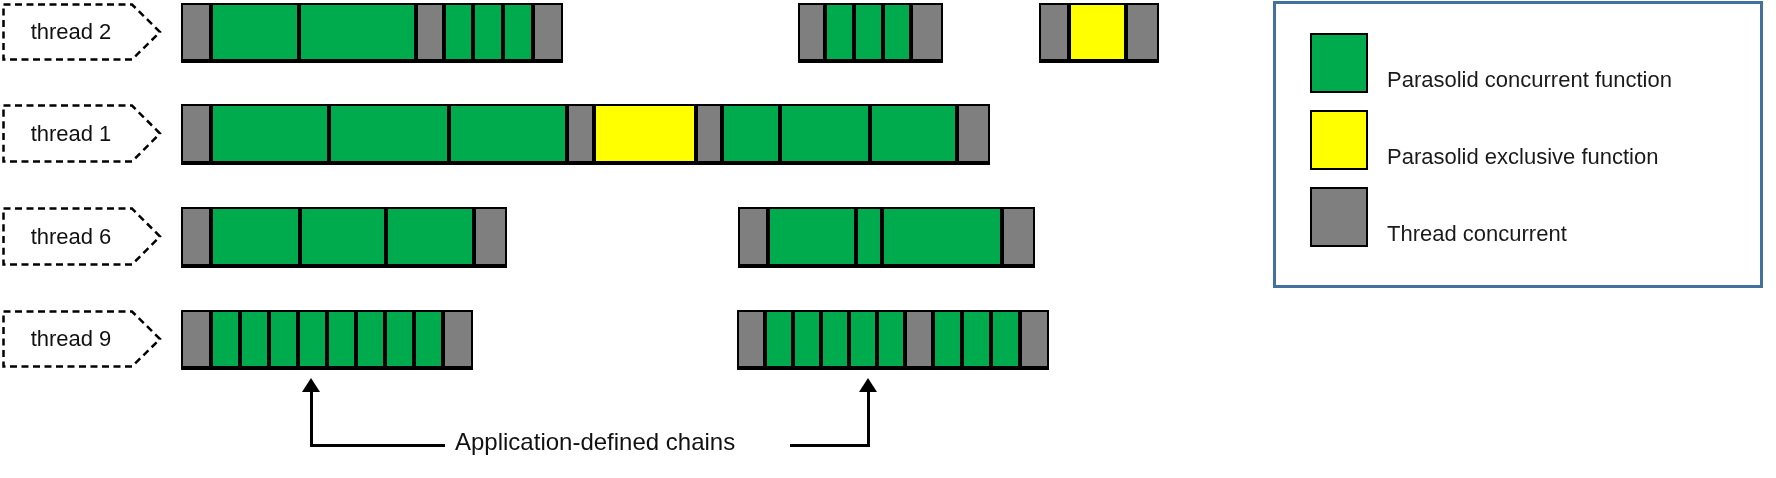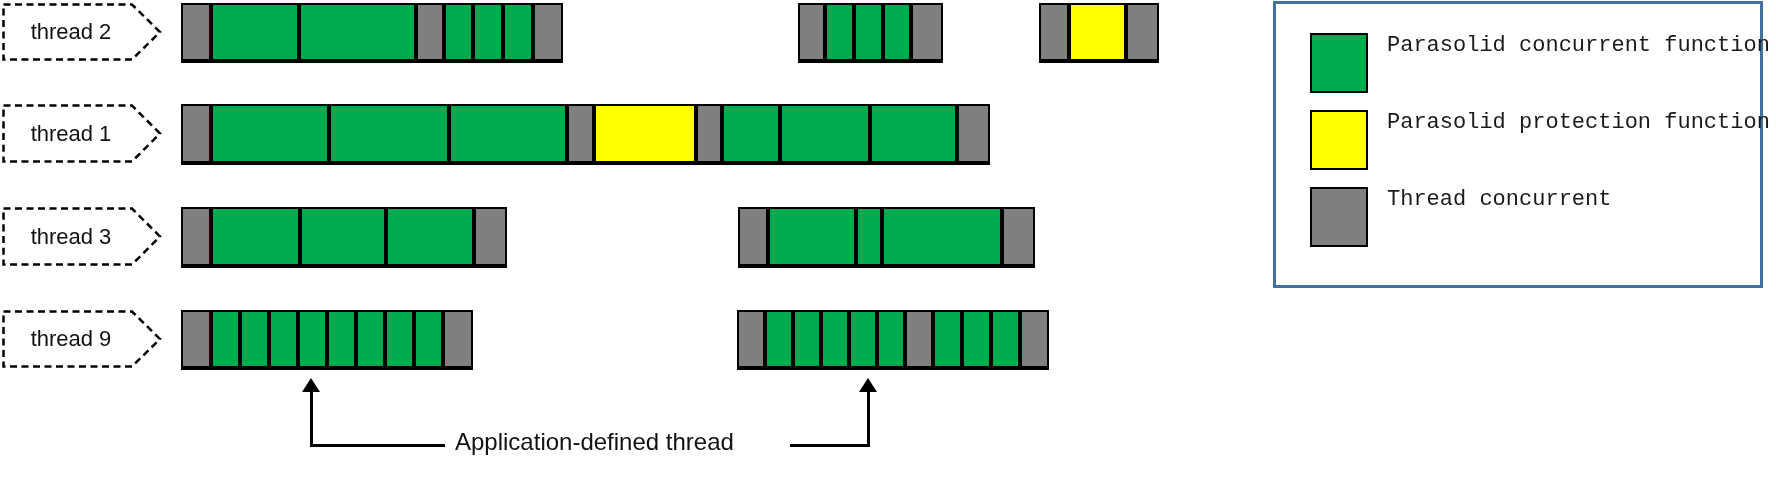--- a/index.html
+++ b/index.html
@@ -31,21 +31,21 @@
   .seg-exclusive{background:var(--exclusive);}
   .seg-protection{background:var(--protection);}
 
   
   .legend{
     position:absolute;left:1273px;top:1px;width:490px;height:287px;
     box-sizing:border-box;border:3px solid var(--legend-border);background:#ffffff;
     display:flex;flex-direction:column;justify-content:flex-start;
     padding:29px 0 0 34px;
   }
-  .legend-item{display:flex;align-items:flex-start;height:60px;margin-bottom:17px;flex:0 0 auto;font-family:Liberation Mono, monospace;}
+  .legend-item{display:flex;align-items:flex-end;height:60px;margin-bottom:17px;flex:0 0 auto;}
   .legend-swatch{
     box-sizing:border-box;width:58px;height:60px;border:2px solid var(--block-border);
     flex:0 0 auto;
   }
   .legend-label{margin-left:19px;font-size:22px;white-space:nowrap;}
 
   
   .ann-line{position:absolute;background:#000;}
   .ann-arrowhead{
     position:absolute;width:0;height:0;
@@ -112,21 +112,21 @@
           <div class="segment seg-concurrent" style="width: 90px;"></div>
           <div class="segment seg-concurrent" style="width: 87px;"></div>
           <div class="segment seg-protection" style="width: 33px;"></div>
         </div>
       </div>
       <div class="thread-row" style="top: 207px; height: 59px;">
         <div class="thread-label">
           <svg width="160" height="59" viewBox="0 0 160 58" preserveAspectRatio="none">
             <polygon points="1.5,1.5 130,1.5 158,29 130,56.5 1.5,56.5" fill="#ffffff" stroke="#000000" stroke-width="2.5" stroke-dasharray="7 4.5"></polygon>
           </svg>
-          <span class="thread-label-text">thread 3</span>
+          <span class="thread-label-text">thread 6</span>
         </div>
         <div class="chain-group" style="left: 181px;">
           <div class="segment seg-protection" style="width: 30px;"></div>
           <div class="segment seg-concurrent" style="width: 89px;"></div>
           <div class="segment seg-concurrent" style="width: 86px;"></div>
           <div class="segment seg-concurrent" style="width: 88px;"></div>
           <div class="segment seg-protection" style="width: 33px;"></div>
         </div>
         <div class="chain-group" style="left: 738px;">
           <div class="segment seg-protection" style="width: 30px;"></div>
@@ -171,35 +171,35 @@
       </div>
     </div>
 
   <div class="legend">
     <div class="legend-item">
       <span class="legend-swatch seg-concurrent"></span>
       <span class="legend-label">Parasolid concurrent function</span>
     </div>
     <div class="legend-item">
       <span class="legend-swatch seg-exclusive"></span>
-      <span class="legend-label">Parasolid protection function</span>
+      <span class="legend-label">Parasolid exclusive function</span>
     </div>
     <div class="legend-item">
       <span class="legend-swatch seg-protection"></span>
       <span class="legend-label">Thread concurrent</span>
     </div>
   </div>
 
   <div>
     <div>
       <div class="ann-arrowhead" style="left:302px;top:378px;"></div>
       <div class="ann-line" style="left:310px;top:391px;width:3px;height:56px;"></div>
       <div class="ann-line" style="left:310px;top:444px;width:135px;height:3px;"></div>
     </div>
-    <div class="annotation-label">Application-defined thread</div>
+    <div class="annotation-label">Application-defined chains</div>
     <div>
       <div class="ann-line" style="left:790px;top:444px;width:80px;height:3px;"></div>
       <div class="ann-arrowhead" style="left:859px;top:378px;"></div>
       <div class="ann-line" style="left:867px;top:391px;width:3px;height:56px;"></div>
     </div>
   </div>
 
 </div>
 
 </body></html>

